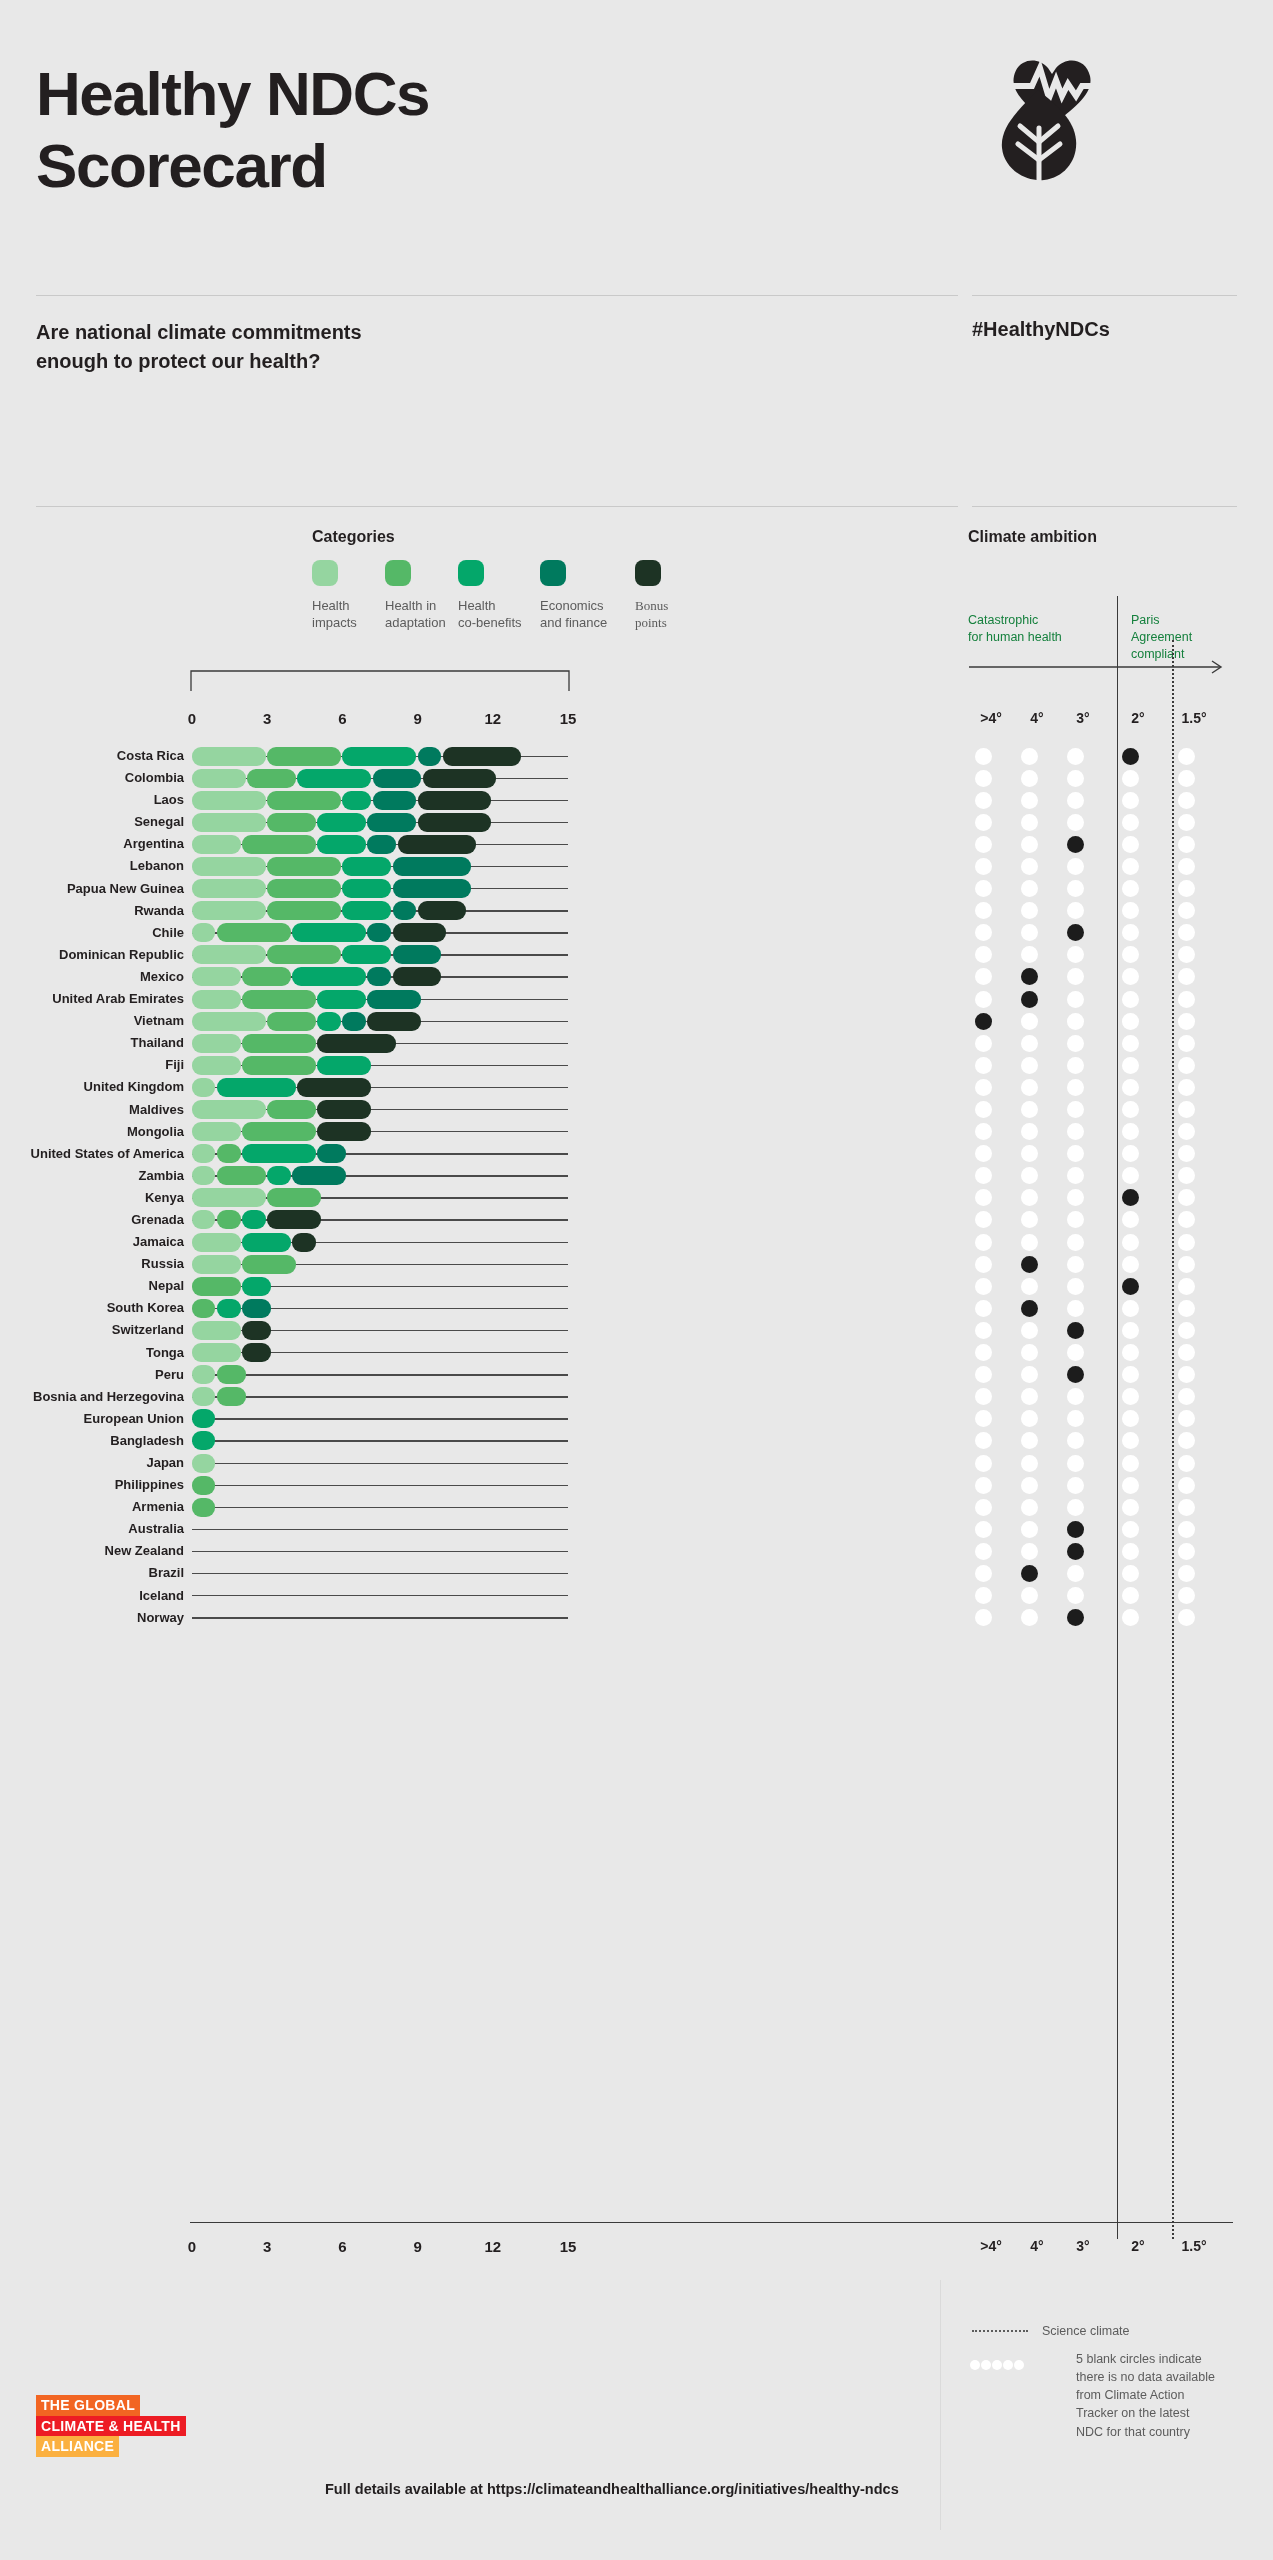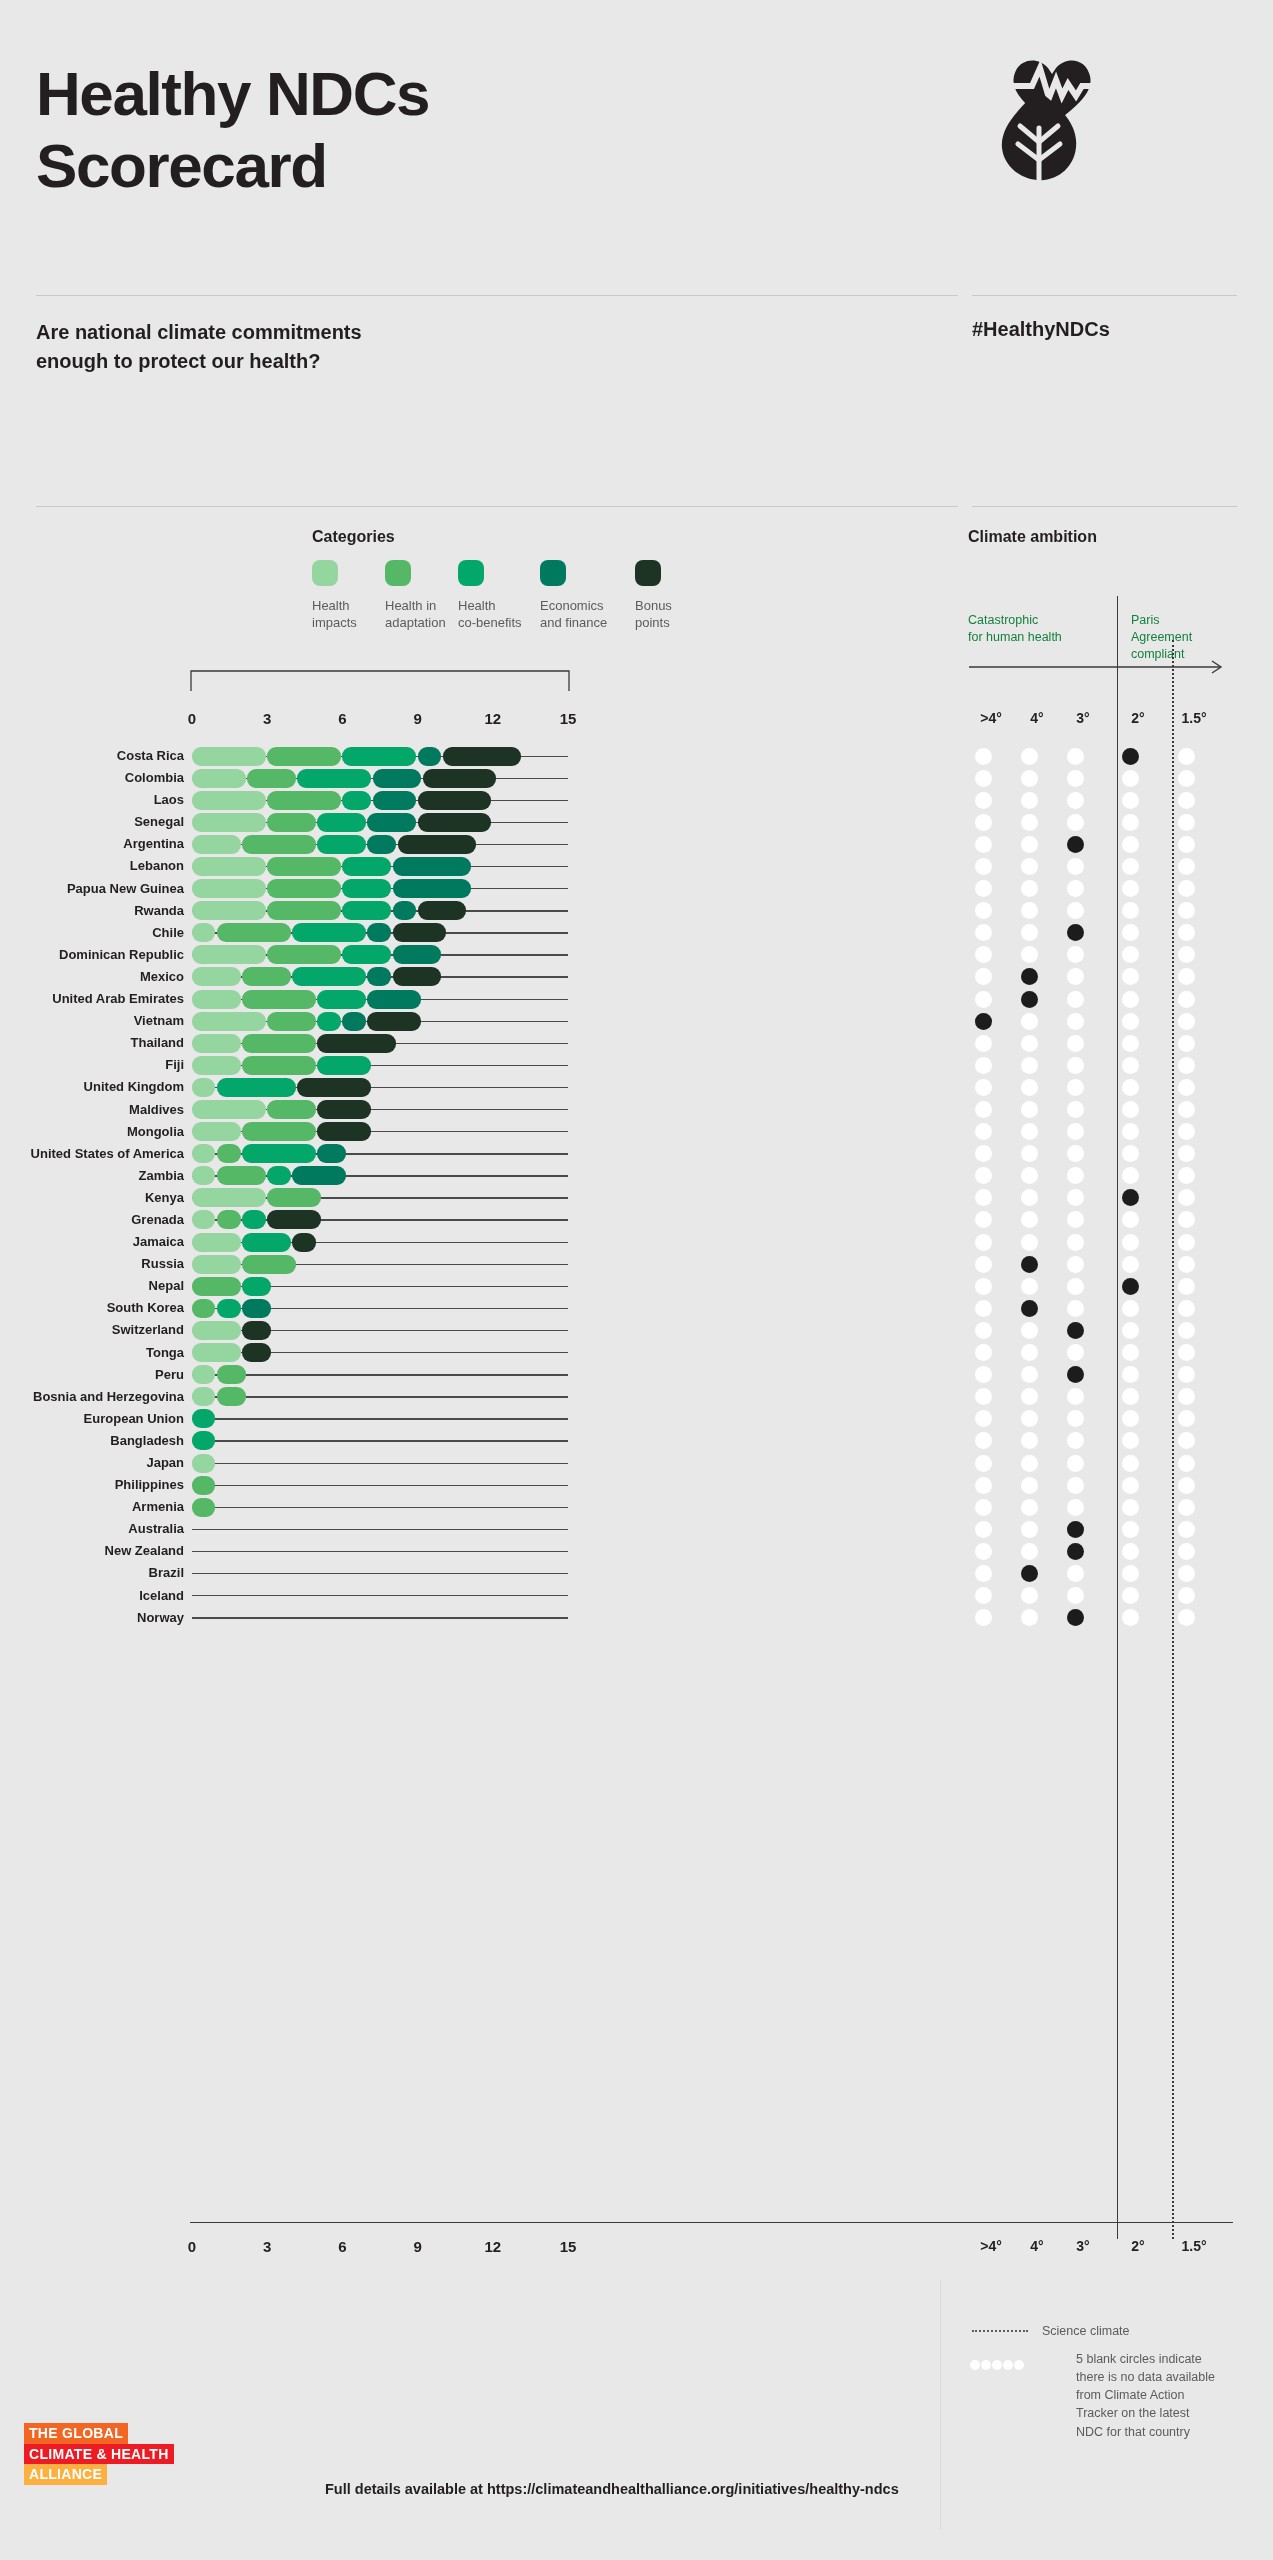--- a/index.html
+++ b/index.html
@@ -127,21 +127,21 @@
   .mini-circ {
     display: inline-block; width: 10px; height: 10px; border-radius: 50%;
     background: #ffffff; margin-right: 1px;
   }
   #foot-divider {
     position: absolute; left: 940px; top: 2280px; width: 1px; height: 250px;
     background: #dadada;
   }
 
   
-  #brand { position: absolute; left: 24px; top: 2395px; width: 260px; margin-top: 28px; }
+  #brand { position: absolute; left: 36px; top: 2395px; width: 260px; }
   .brand-line {
     display: inline-block; color: #ffffff; font-size: 14px; font-weight: bold;
     letter-spacing: 0.3px; padding: 3px 5px 3px 5px; line-height: 1.05;
   }
   #brand-l1 { background: #f26522; }
   #brand-l2 { background: #ed1c24; }
   #brand-l3 { background: #fbb040; }
 
   #fulldetails {
     position: absolute; left: 325px; top: 2481px;
@@ -198,21 +198,21 @@
       <div class="cat-item" style="left: 458px;">
         <div class="cat-dot" style="background: rgb(4, 167, 106);"></div>
         <div class="cat-label">Health
 co-benefits</div>
       </div>
       <div class="cat-item" style="left: 540px;">
         <div class="cat-dot" style="background: rgb(0, 122, 94);"></div>
         <div class="cat-label">Economics
 and finance</div>
       </div>
-      <div class="cat-item" style="left: 635px;">
+      <div class="cat-item" style="left: 635px; font-family: Liberation Serif, serif;">
         <div class="cat-dot" style="background: rgb(29, 51, 36);"></div>
         <div class="cat-label">Bonus
 points</div>
       </div>
     </div>
 
   <div id="amb-title">Climate ambition</div>
   <div class="amb-note" style="left:968px; top:612px; width:140px;">Catastrophic
 for human health</div>
   <div class="amb-note" style="left:1131px; top:612px; width:110px;">Paris

